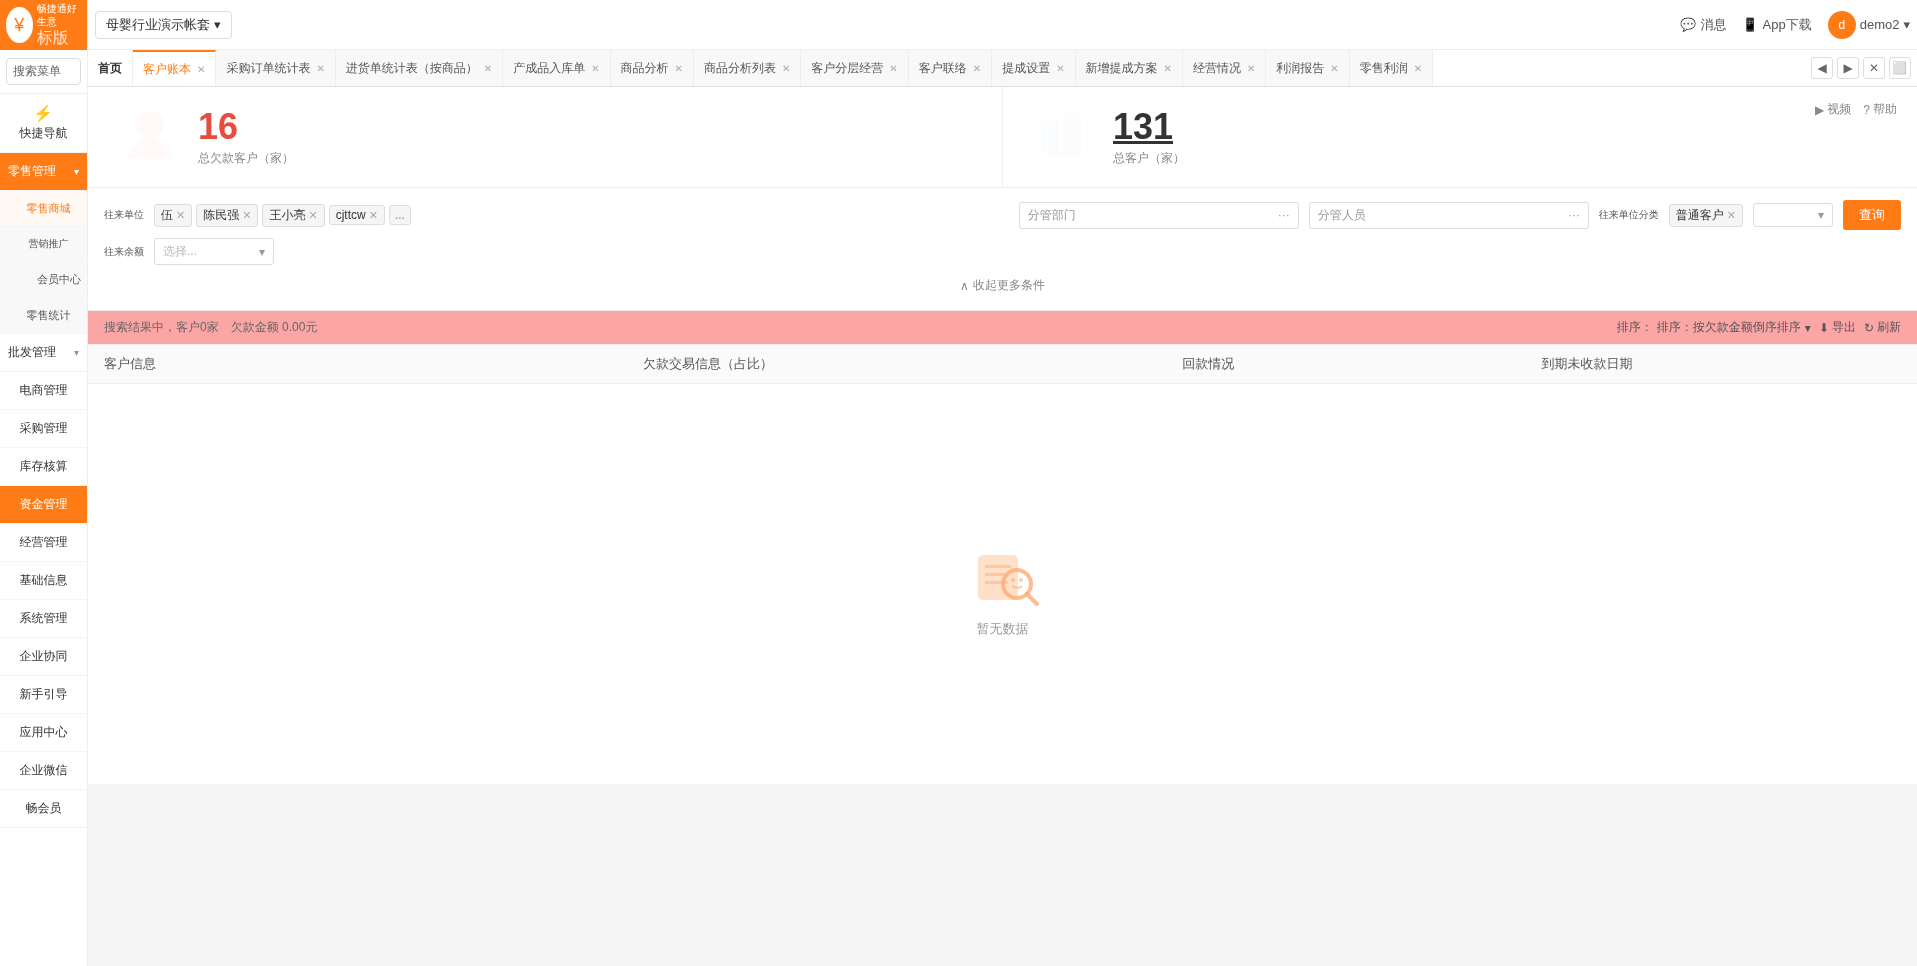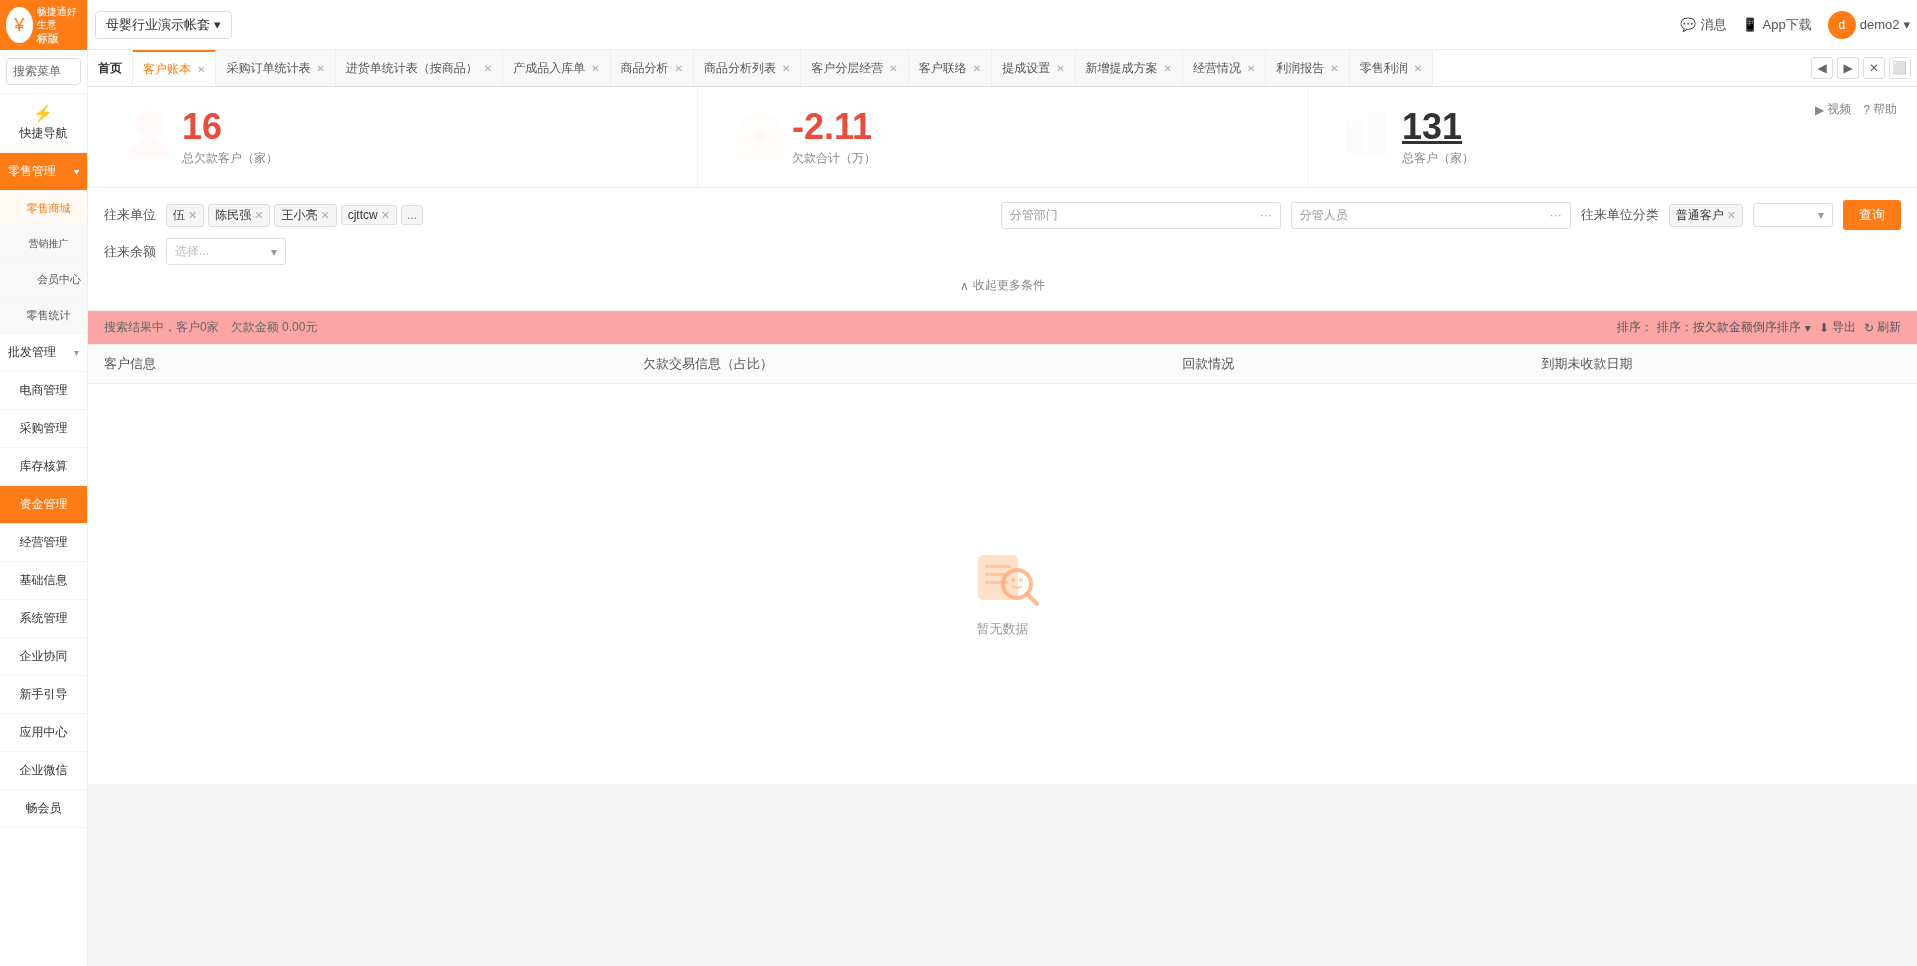--- a/index.html
+++ b/index.html
@@ -3,21 +3,21 @@
   <meta charset="utf-8">
   <style>
     * { box-sizing: border-box; margin: 0; padding: 0; }
     body { font-family: "Microsoft YaHei", "PingFang SC", sans-serif; font-size: 13px; background: #f5f5f5; display: flex; height: 966px; overflow: hidden; }
 
     
     .sidebar { width: 88px; background: #fff; display: flex; flex-direction: column; border-right: 1px solid #eee; height: 100%; }
     .sidebar-logo { background: #ff7b16; padding: 8px 6px; display: flex; align-items: center; gap: 4px; height: 50px; }
     .sidebar-logo-icon { width: 36px; height: 36px; background: #fff; border-radius: 50%; display: flex; align-items: center; justify-content: center; font-size: 18px; color: #ff7b16; }
     .sidebar-logo-text { color: #fff; font-size: 10px; line-height: 1.3; }
-    .sidebar-logo-sub { color: rgba(255,255,255,0.8); font-size: 11px; font-weight: bold; }
+    .sidebar-logo-sub { color: rgba(255,255,255,0.8); font-size: 16px; }
     .sidebar-search { padding: 8px 6px; border-bottom: 1px solid #f0f0f0; }
     .sidebar-search-btn { width: 100%; background: none; border: 1px solid #ddd; border-radius: 4px; padding: 4px 6px; font-size: 12px; color: #666; cursor: pointer; text-align: left; }
     .sidebar-nav-item { padding: 10px 6px; text-align: center; font-size: 12px; color: #333; cursor: pointer; border-bottom: 1px solid #f5f5f5; display: flex; flex-direction: column; align-items: center; gap: 2px; }
     .sidebar-nav-item.active { background: #ff7b16; color: #fff; }
     .sidebar-nav-item.has-arrow { flex-direction: row; justify-content: space-between; padding: 10px 8px; }
     .sidebar-nav-icon { font-size: 16px; }
     .nav-arrow { font-size: 10px; color: #999; }
     .sidebar-nav-item.active .nav-arrow { color: #fff; }
 
     
@@ -38,36 +38,36 @@
     .tab-home { background: #fff; color: #333; font-weight: bold; }
     .tab-close { color: #aaa; font-size: 10px; margin-left: 2px; }
     .tabbar-arrows { display: flex; align-items: center; margin-left: auto; gap: 4px; padding: 0 6px; }
     .tabbar-arrow { width: 22px; height: 22px; border: 1px solid #ddd; border-radius: 3px; display: flex; align-items: center; justify-content: center; cursor: pointer; font-size: 12px; color: #666; background: #fff; }
 
     
     .content { flex: 1; overflow-y: auto; background: #f5f5f5; }
 
     
     .stats-row { display: flex; background: #fff; border-bottom: 1px solid #eee; }
-    .stat-card { flex: 1; padding: 18px 30px; display: flex; align-items: center; border-right: 1px solid #f0f0f0; position: relative; }
+    .stat-card { flex: 1; padding: 18px 30px; display: flex; align-items: center; gap: 16px; border-right: 1px solid #f0f0f0; position: relative; }
     .stat-card:last-child { border-right: none; }
     .stat-icon { width: 64px; height: 64px; opacity: 0.15; display: flex; align-items: center; justify-content: center; font-size: 48px; }
     .stat-icon-red { color: #e74c3c; }
     .stat-icon-orange { color: #ff7b16; }
     .stat-icon-blue { color: #5b8ed6; }
     .stat-info { display: flex; flex-direction: column; }
     .stat-number { font-size: 36px; font-weight: bold; color: #e74c3c; line-height: 1.1; }
     .stat-number-negative { color: #e74c3c; }
     .stat-number-dark { color: #333; text-decoration: underline; }
     .stat-label { font-size: 12px; color: #888; margin-top: 4px; }
 
     
     .filter-area { background: #fff; padding: 12px 16px; border-bottom: 1px solid #eee; }
     .filter-row { display: flex; align-items: center; flex-wrap: wrap; gap: 10px; margin-bottom: 8px; }
-    .filter-label { font-size: 13px; color: #555; white-space: nowrap; }
+    .filter-label { font-size: 10px; color: #555; white-space: nowrap; }
     .filter-tags { display: flex; align-items: center; flex-wrap: wrap; gap: 4px; flex: 1; }
     .filter-tag { display: flex; align-items: center; gap: 3px; background: #f5f5f5; border: 1px solid #ddd; border-radius: 3px; padding: 2px 6px; font-size: 12px; color: #333; }
     .filter-tag-close { color: #aaa; cursor: pointer; font-size: 11px; }
     .filter-tag-more { color: #888; cursor: pointer; font-size: 12px; border: 1px solid #ddd; border-radius: 3px; padding: 2px 5px; background: #f5f5f5; }
     .filter-select { display: flex; align-items: center; gap: 4px; border: 1px solid #ddd; border-radius: 3px; padding: 4px 8px; background: #fff; cursor: pointer; min-width: 150px; font-size: 12px; color: #999; }
     .filter-select-wide { min-width: 280px; }
     .collapse-row { display: flex; justify-content: center; padding: 4px 0; }
     .collapse-btn { display: flex; align-items: center; gap: 4px; font-size: 12px; color: #888; cursor: pointer; }
 
     
@@ -266,32 +266,20 @@
             <circle cx="32" cy="20" r="14" fill="#e74c3c" opacity="0.2"></circle>
             <path d="M10 54c0-12 10-20 22-20s22 8 22 20" fill="#e74c3c" opacity="0.2"></path>
           </svg>
         </div>
         <div class="stat-info">
           <span class="stat-number" style="color:#e74c3c;">16</span>
           <span class="stat-label">总欠款客户（家）</span>
         </div>
       </div>
 
-      <div class="stat-card">
-        <div class="stat-icon stat-icon-orange">
-          <svg width="64" height="64" viewBox="0 0 64 64">
-            <rect x="12" y="12" width="40" height="40" rx="8" fill="#ff7b16" opacity="0.15"></rect>
-            <text x="32" y="42" text-anchor="middle" font-size="28" fill="#ff7b16" opacity="0.3">✦</text>
-          </svg>
-        </div>
-        <div class="stat-info">
-          <span class="stat-number stat-number-negative">-2.11</span>
-          <span class="stat-label">欠款合计（万）</span>
-        </div>
-      </div>
 
       <div class="stat-card">
         <div class="stat-icon stat-icon-blue">
           <svg width="64" height="64" viewBox="0 0 64 64">
             <rect x="8" y="16" width="18" height="32" fill="#5b8ed6" opacity="0.2" rx="2"></rect>
             <rect x="30" y="8" width="18" height="40" fill="#5b8ed6" opacity="0.2" rx="2"></rect>
             <rect x="14" y="48" width="36" height="4" fill="#5b8ed6" opacity="0.15"></rect>
           </svg>
         </div>
         <div class="stat-info">

